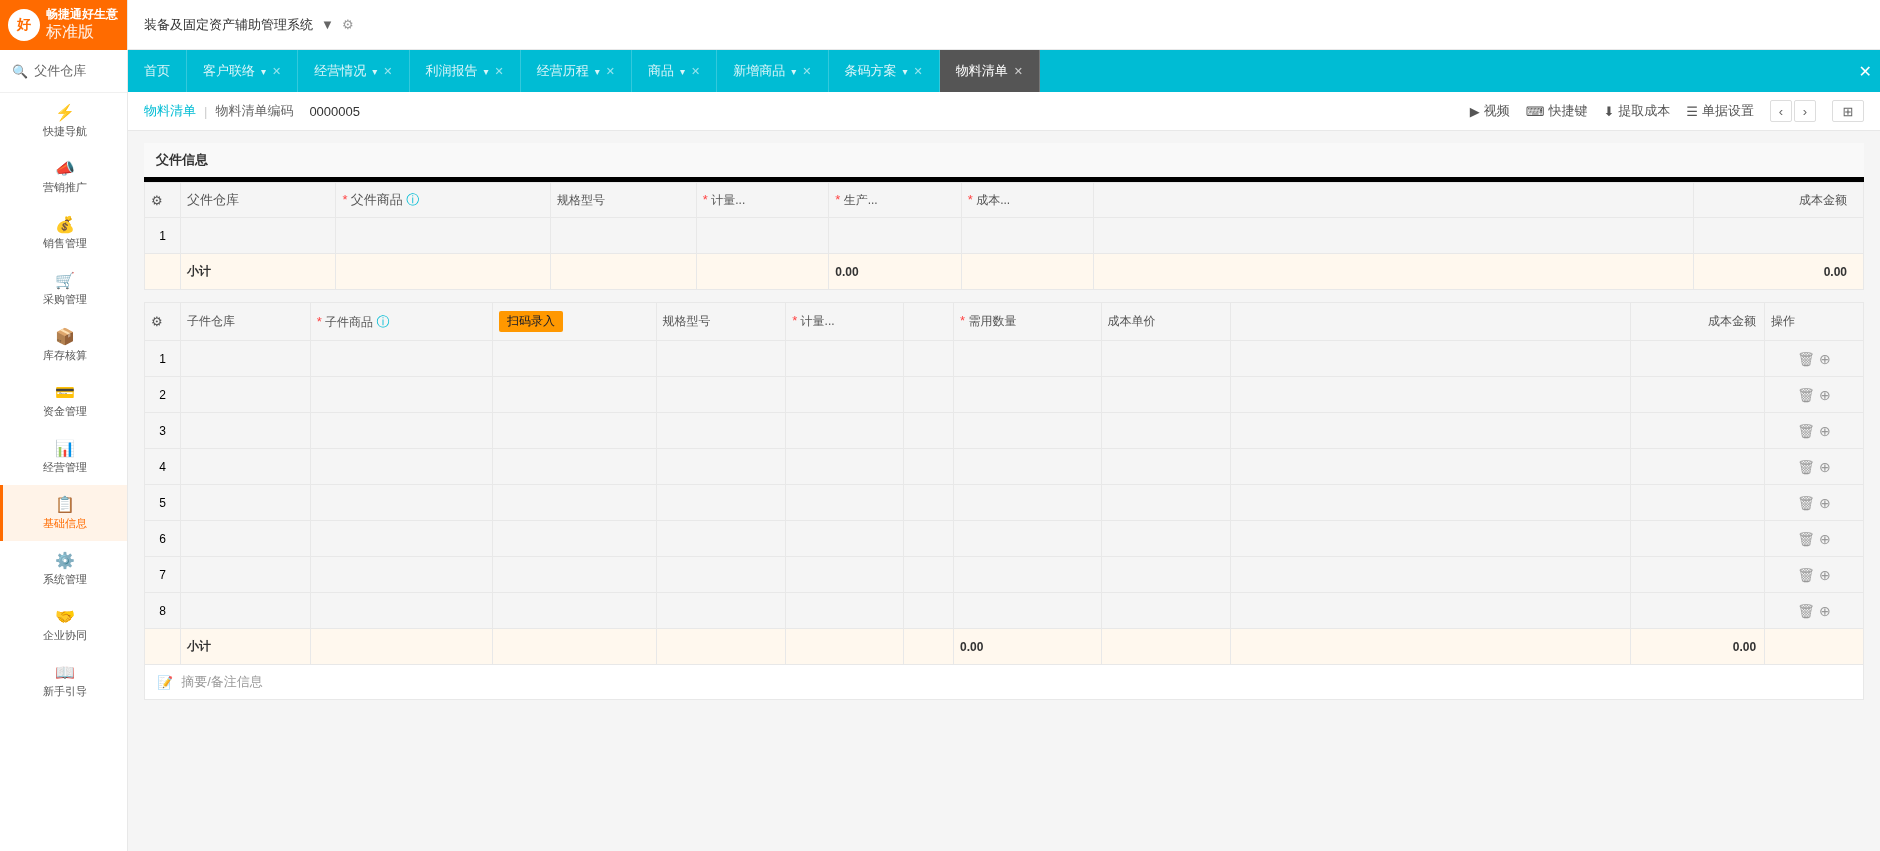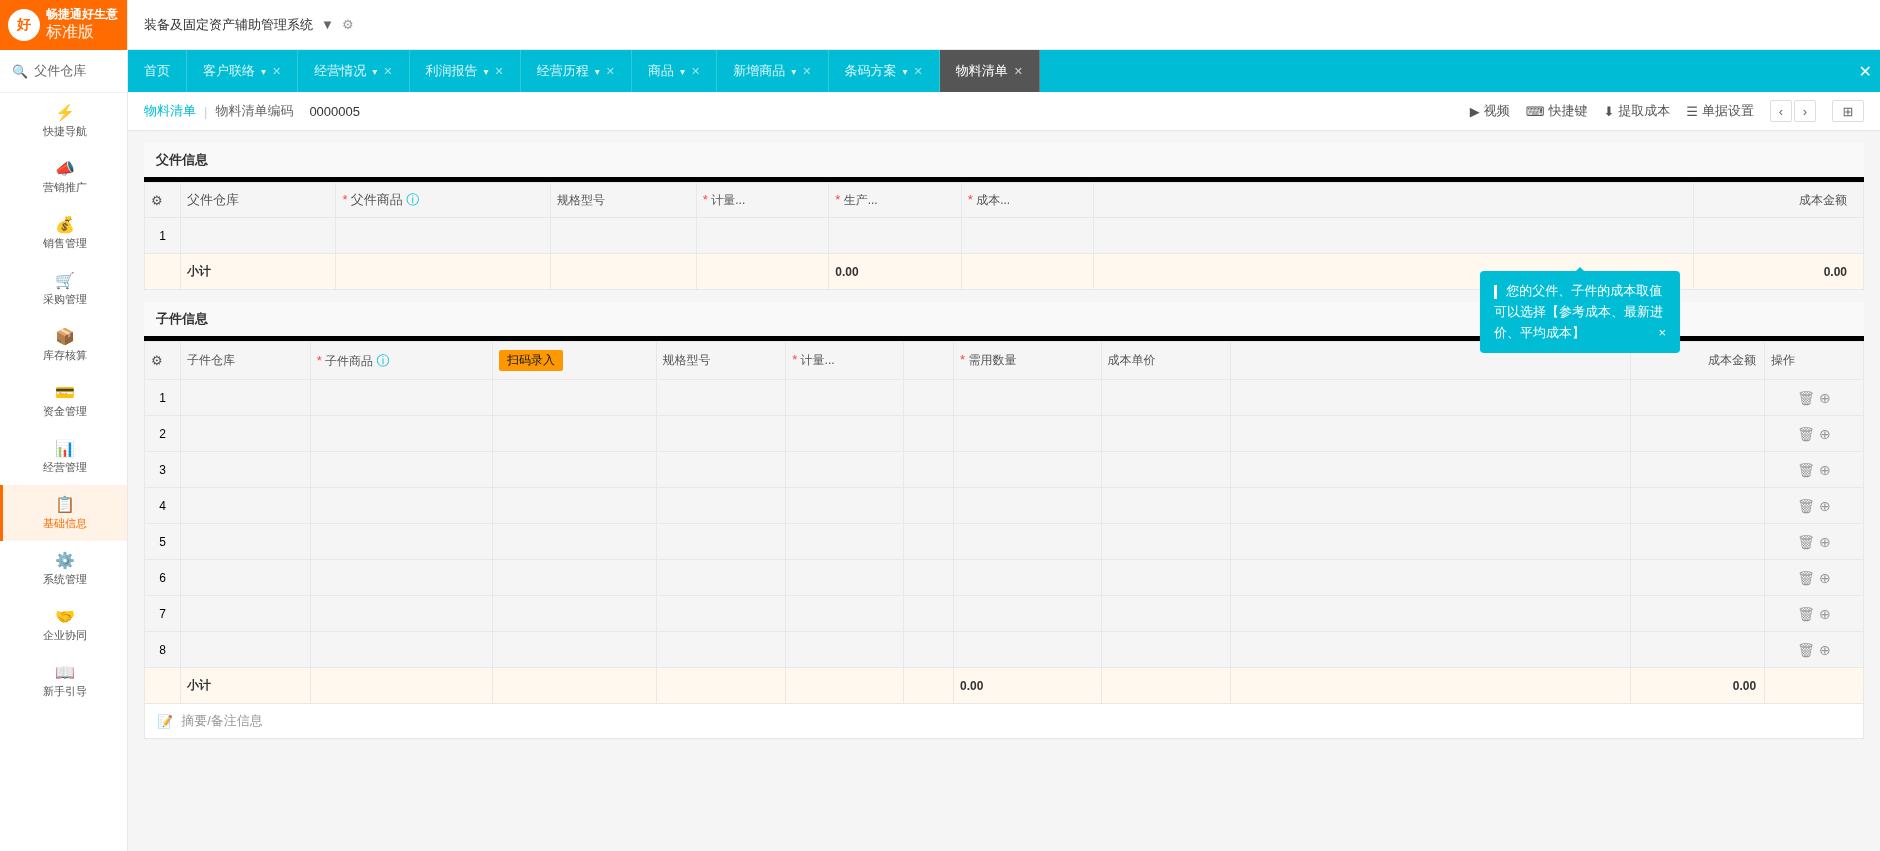--- a/index.html
+++ b/index.html
@@ -532,21 +532,20 @@
               <td style="font-weight:bold;">0.00</td>
               <td></td>
               <td></td>
               <td style="text-align:right; padding-right:16px; font-weight:bold;">0.00</td>
             </tr>
           </tbody>
         </table>
       </div>
 
       <div style="margin: 12px 16px 0;">
-        <div class="section-title">子件信息</div>
         <table class="data-table">
           <thead>
             <tr>
               <th class="th-settings"><span>⚙</span></th>
               <th>子件仓库</th>
               <th>
                 <span class="required-star">*</span> 子件商品
                 <span style="color:#00bcd4;">ⓘ</span>
               </th>
               <th>
@@ -731,21 +730,16 @@
             </tr>
           </tbody>
         </table>
       </div>
 
       <div class="footer-hint">
         <span>📝</span>
         <span>摘要/备注信息</span>
       </div>
 
-      <div class="tooltip-box">
-        <span class="tooltip-indicator"></span>
-        <span>您的父件、子件的成本取值可以选择【参考成本、最新进价、平均成本】</span>
-        <span class="tooltip-close">×</span>
-      </div>
 
     </div>
   </div>
 </div>
 
 </body></html>

